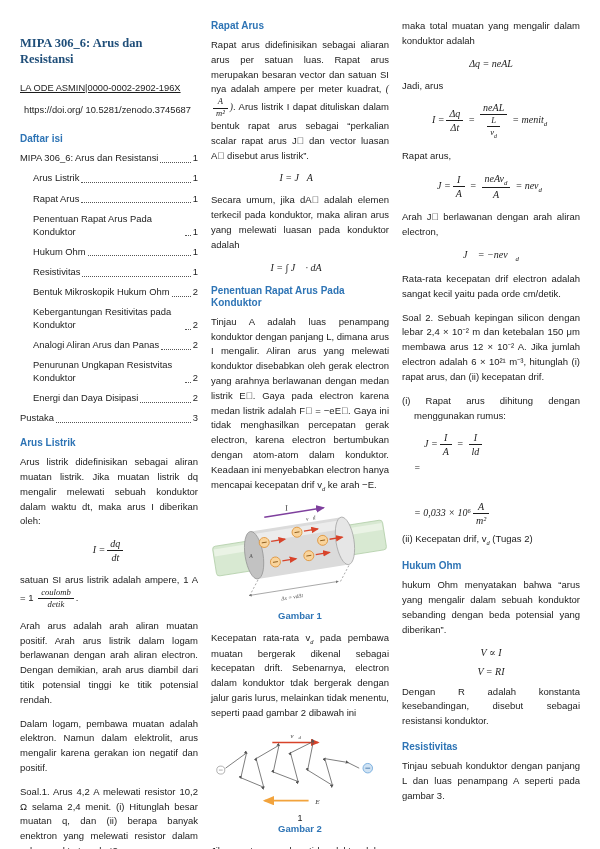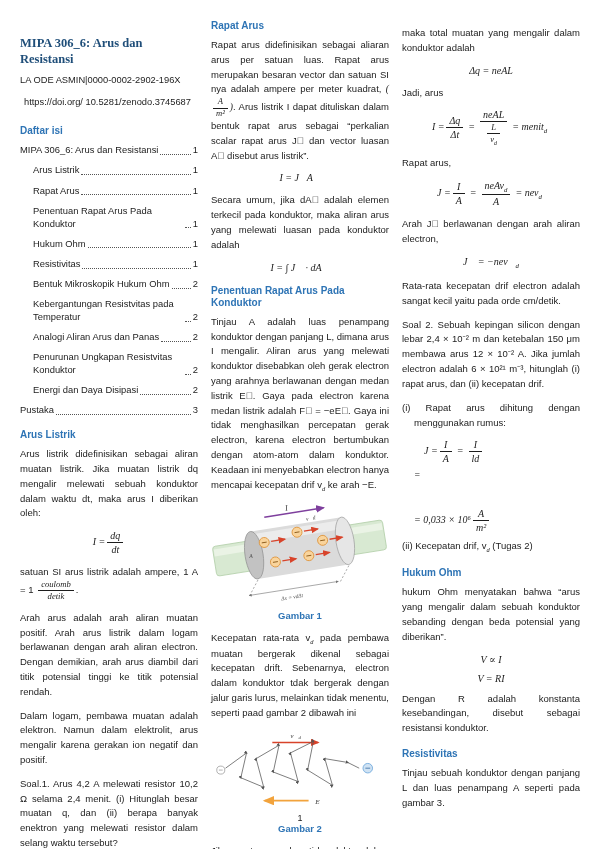--- a/index.html
+++ b/index.html
@@ -10,21 +10,21 @@
   }
   .columns { display:flex; gap:13px; padding:16px 20px 0 20px; }
   .col { width:178px; }
 
   
   h1.doc-title {
     font-family:"Liberation Serif","DejaVu Serif",serif;
     font-size:12.5px; font-weight:bold; color:#1F4E79;
     margin:20px 0 3px 0; line-height:1.25;
   }
-  .author { font-size:9.3px; margin:8px 0 12px 0; }
+  .author { font-size:9.3px; margin:16px 0 12px 0;text-decoration:underline; }
   .doi { font-size:9.3px; color:#1c1c1c; text-decoration:none; display:block; margin:0 0 18px 4px; }
 
   h3.sec {
     color:#2E74B5; font-size:10px; font-weight:bold;
     margin:12px 0 6px 0; line-height:1.2;
   }
   h3.toc-head { margin:16px 0 7px 0; }
 
   .toc-row { display:flex; align-items:flex-end; font-size:9.4px; margin-bottom:7.5px; line-height:1.35; }
   .toc-row.lvl1 { padding-left:13px; }
@@ -97,21 +97,21 @@
             <span class="toc-label">Resistivitas</span>
             <span class="leader"></span>
             <span class="toc-page">1</span>
           </div>
         <div class="toc-row lvl1">
             <span class="toc-label">Bentuk Mikroskopik Hukum Ohm</span>
             <span class="leader"></span>
             <span class="toc-page">2</span>
           </div>
         <div class="toc-row lvl1">
-            <span class="toc-label">Kebergantungan Resistvitas pada Temperatur</span>
+            <span class="toc-label">Kebergantungan Resitivitas pada Konduktor</span>
             <span class="leader"></span>
             <span class="toc-page">2</span>
           </div>
         <div class="toc-row lvl1">
             <span class="toc-label">Analogi Aliran Arus dan Panas</span>
             <span class="leader"></span>
             <span class="toc-page">2</span>
           </div>
         <div class="toc-row lvl1">
             <span class="toc-label">Penurunan Ungkapan Resistvitas Konduktor</span>
@@ -261,21 +261,21 @@
           <text x="109" y="77" font-size="7.5" font-style="italic" font-family="Liberation Serif, DejaVu Serif, serif" fill="#333">E⃗</text>
         </svg>
       </div>
       <div class="caption">Gambar 2</div>
 
       <p>Jika muatan q melewati konduktor dalam selang waktu Δt, maka</p>
 
     </div>
 
     <div class="col">
-      <p style="margin-top:10px;">maka total muatan yang mengalir dalam konduktor adalah</p>
+      <p style="margin-top:3px;">maka total muatan yang mengalir dalam konduktor adalah</p>
       <div class="eq-block">Δq = neAL</div>
       <p class="no-just">Jadi, arus</p>
 
       <div class="eq-block">
         <span class="eq">I =</span><span class="frac">
             <span class="num">Δq</span>
             <span class="den">Δt</span>
           </span><span class="eq gap">=</span><span class="frac">
             <span class="num">neAL</span>
             <span class="den"><span class="frac small">

